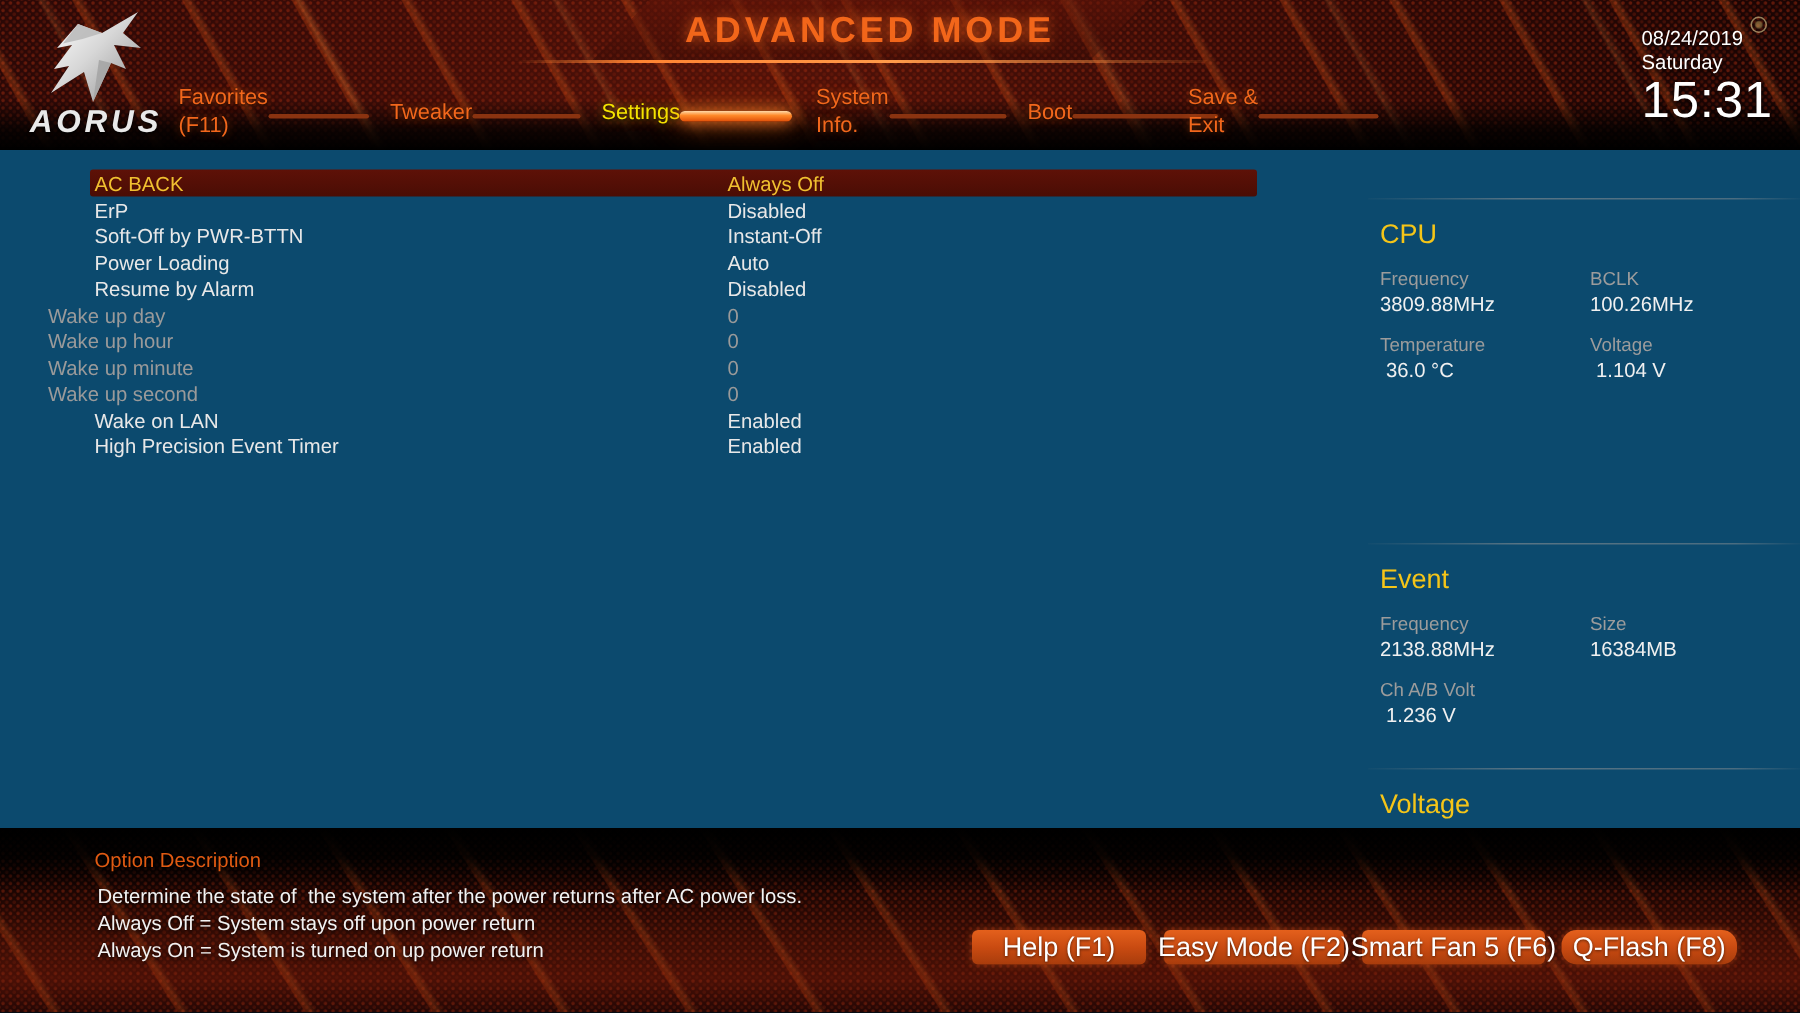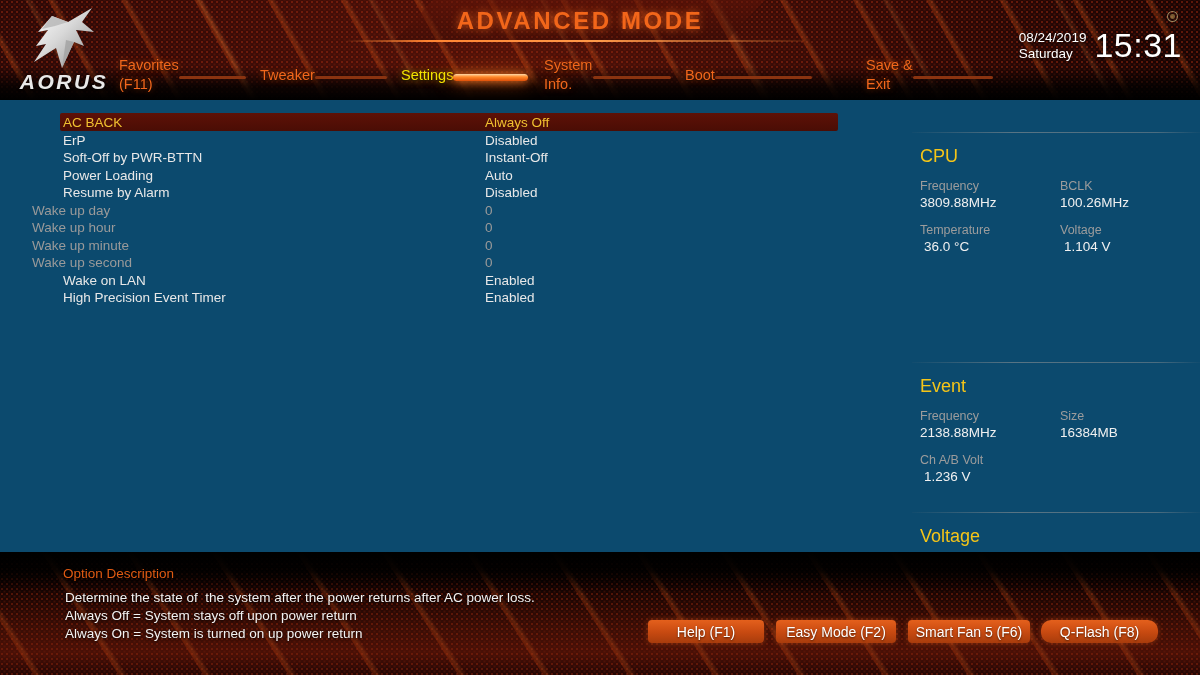--- a/index.html
+++ b/index.html
@@ -75,21 +75,21 @@
   }
   #banner-rule {
     position: absolute; left: 345px; top: 40px;
     width: 460px; height: 2px;
     background: linear-gradient(to right, rgba(255,120,35,0) 0%, #ff8432 18%, #ff9a4a 55%, rgba(255,120,35,0.1) 100%);
     transform: skewX(-45deg);
     transform-origin: left top;
   }
 
   
-  #datetime { position: absolute; right: 18px; top: 18px; height: 44px; display: flex; align-items: flex-end; }
+  #datetime { position: absolute; right: 18px; top: 18px; height: 44px; display: flex; align-items: flex-start; flex-direction: column; }
   #dt-left { text-align: left; margin-right: 8px; }
   #dt-date, #dt-day {
     font-size: 13.5px; color: #ffffff; line-height: 16px;
     text-shadow: 0 1px 3px #000;
   }
   #dt-time {
     font-size: 34px; color: #ffffff; font-weight: 300; line-height: 34px;
     letter-spacing: 0.5px;
     text-shadow: 0 1px 4px #000;
   }
@@ -199,21 +199,21 @@
   #fn-buttons { position: absolute; left: 0; top: 620px; width: 1200px; height: 26px; }
   .fn-btn {
     position: absolute; top: 0; height: 23px;
     display: flex; align-items: center; justify-content: center;
     background: linear-gradient(to bottom, #e4601c 0%, #c84a11 52%, #a83c0c 100%);
     border-radius: 4px;
     box-shadow: 0 0 6px rgba(220,90,25,0.45);
     cursor: pointer;
   }
   .fn-btn span {
-    font-size: 14px; color: #ffffff;
+    font-size: 18px; color: #ffffff;
     text-shadow: 0 1px 2px rgba(0,0,0,0.6);
     white-space: nowrap;
   }
 </style>
 </head>
 <body>
 
 <div id="screen">
 
   <div id="header">
@@ -265,21 +265,21 @@
         <div class="tab-underline"></div>
       </div>
       <div class="tab" style="left: 544px; width: 127px;">
         <div class="tab-label">System Info.</div>
         <div class="tab-underline"></div>
       </div>
       <div class="tab" style="left: 685px; width: 127px;">
         <div class="tab-label">Boot</div>
         <div class="tab-underline"></div>
       </div>
-      <div class="tab" style="left: 866px; width: 127px;">
+      <div class="tab" style="left: 792px; width: 127px;">
         <div class="tab-label">Save &amp; Exit</div>
         <div class="tab-underline"></div>
       </div>
     </div>
 
   <div id="body-area">
     <div id="settings-list">
         <div class="row selected">
           <div class="row-hl"></div>
           <div class="row-name">AC BACK</div>

